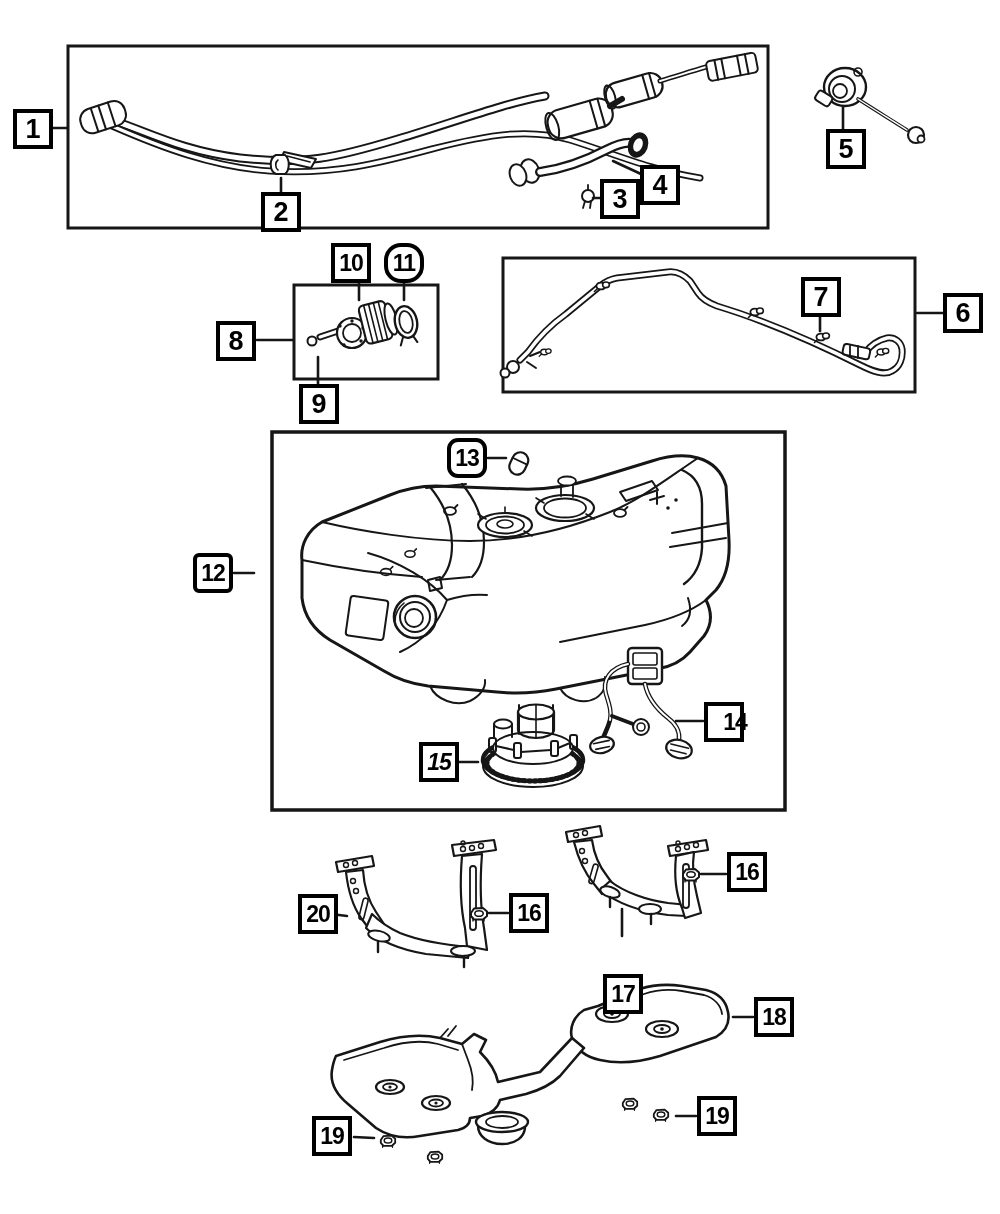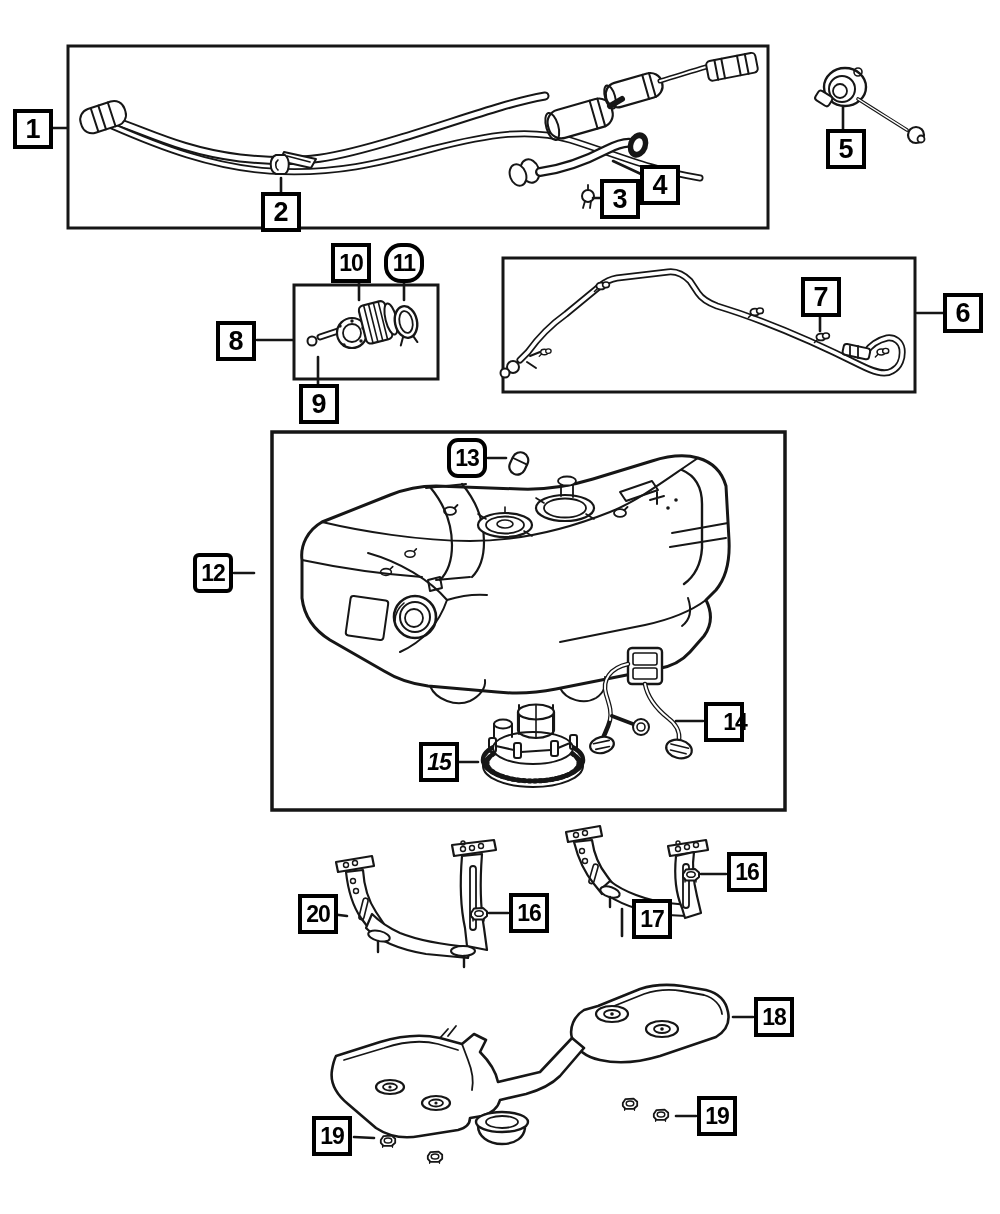--- a/index.html
+++ b/index.html
@@ -363,19 +363,19 @@
 <div class="co" style="left:216px; top:321px;">8</div>
 <div class="co" style="left:299px; top:384px;">9</div>
 <div class="co two" style="left:331px; top:243px;">10</div>
 <div class="co two" style="left:384px; top:243px;border-radius:17px;">11</div>
 <div class="co two" style="left:193px; top:553px;border-radius:6px;">12</div>
 <div class="co two" style="left:447px; top:438px;border-radius:11px;">13</div>
 <div class="co two" style="left:704px; top:702px;padding-left:22px;">14</div>
 <div class="co two" style="left:419px; top:742px;font-style:italic;">15</div>
 <div class="co two" style="left:509px; top:893px;">16</div>
 <div class="co two" style="left:727px; top:852px;">16</div>
-<div class="co two" style="left:603px; top:899px;margin-left:29px;">17</div>
+<div class="co two" style="left:603px; top:974px;">17</div>
 <div class="co two" style="left:754px; top:997px;text-align:center;">18</div>
 <div class="co two" style="left:312px; top:1116px;">19</div>
 <div class="co two" style="left:697px; top:1096px;">19</div>
 <div class="co two" style="left:298px; top:894px;">20</div>
 
 </div>
 
 </body></html>

